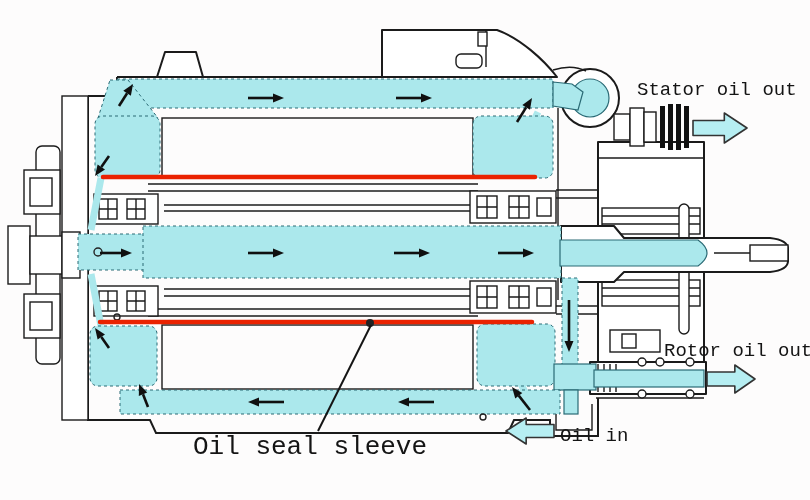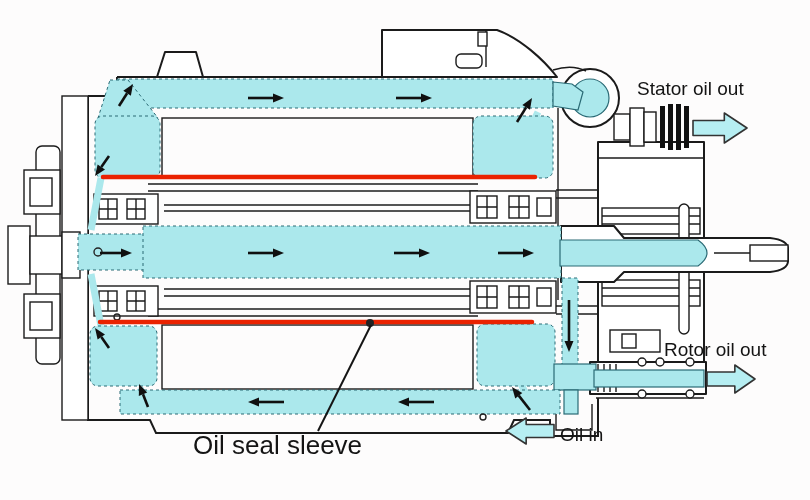--- a/index.html
+++ b/index.html
@@ -4,21 +4,21 @@
 <title>Motor oil-flow cross-section</title>
 <style>
   :root{
     --oil:#abe8ec;
     --oil-arrow:#b6eef2;
     --seal:#ea2200;
     --ink:#1b1b1b;
     --bg:#fdfcfc;
   }
   html,body{margin:0;padding:0;width:810px;height:500px;overflow:hidden;background:var(--bg);}
-  .stage{position:relative;width:810px;height:500px;font-family:Liberation Sans, sans-serif;}
+  .stage{position:relative;width:810px;height:500px;font-family:Liberation Mono, monospace;}
   svg{position:absolute;left:0;top:0;}
   .casing{fill:#ffffff;stroke:var(--ink);stroke-width:2;stroke-linejoin:round;}
   .casing-thin{fill:none;stroke:var(--ink);stroke-width:1.4;}
   .casing-line{fill:none;stroke:var(--ink);stroke-width:2;}
   .detail{fill:#ffffff;stroke:var(--ink);stroke-width:1.4;}
   .oil{fill:var(--oil);stroke:#2a6a75;stroke-width:1;stroke-dasharray:3 3;}
   .oil-solid{fill:var(--oil);stroke:#2a6a75;stroke-width:1.2;}
   .oil-strip{stroke:var(--oil);stroke-width:7;fill:none;}
   .seal-line{stroke:var(--seal);stroke-width:4.5;stroke-linecap:round;}
   .flow-arrow-line{stroke:#101010;stroke-width:2.6;}

